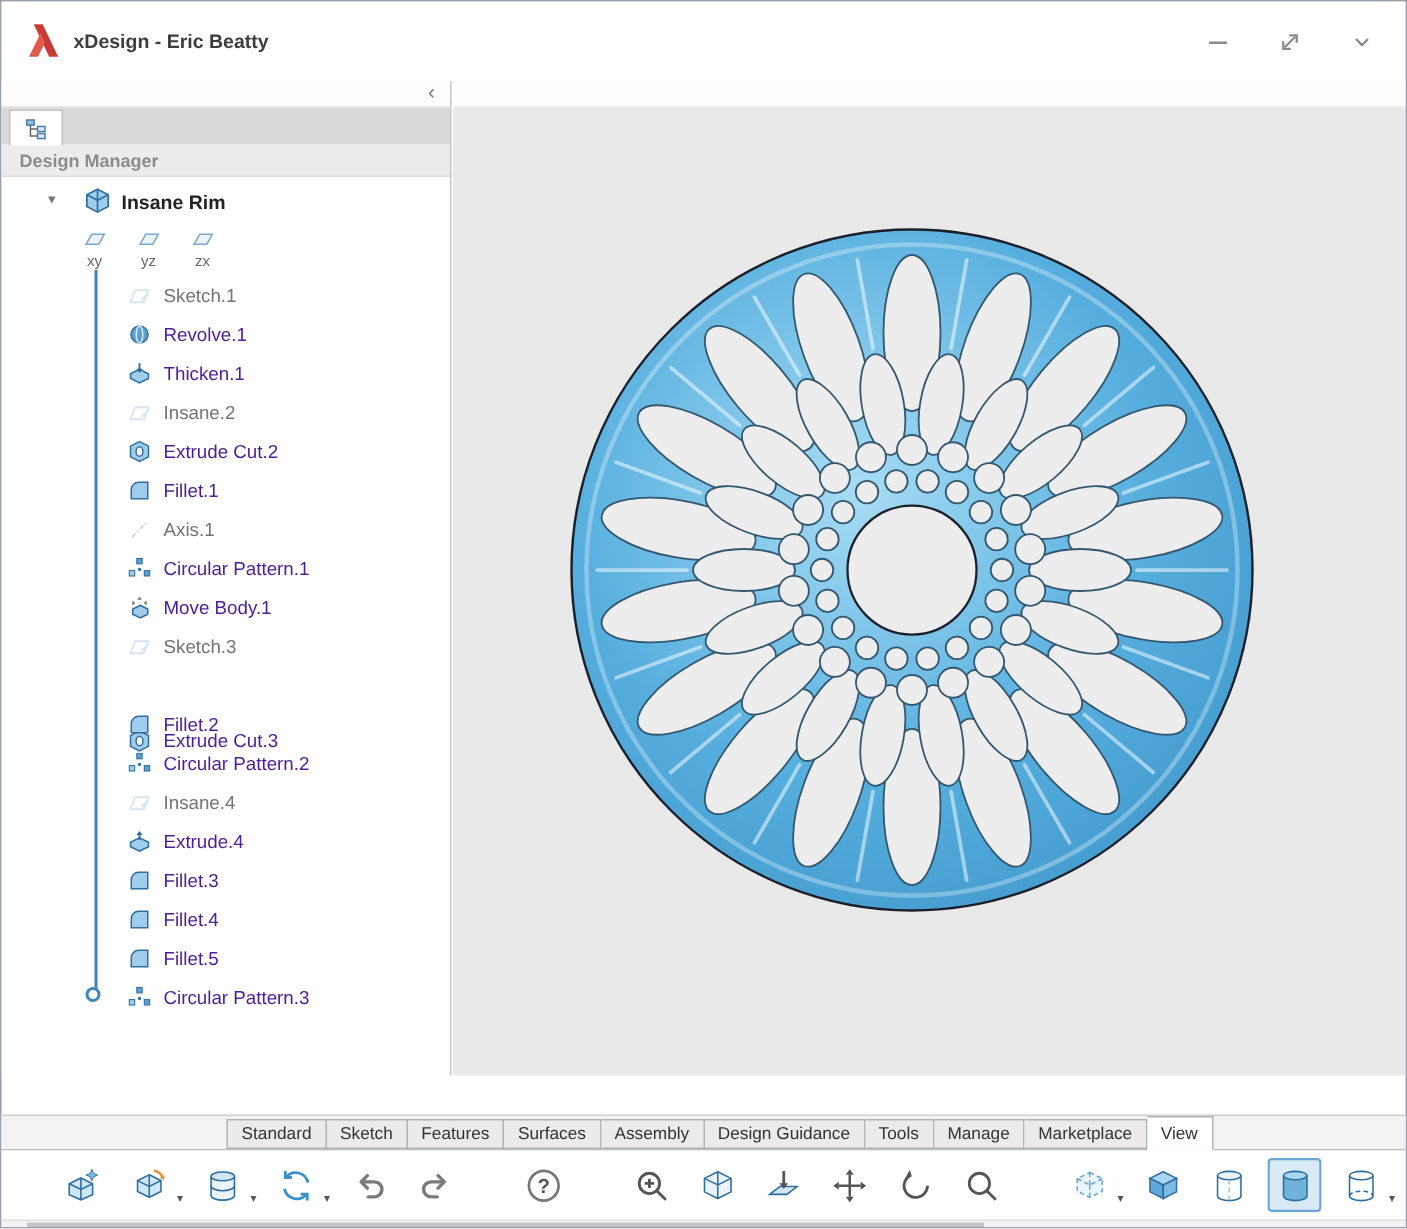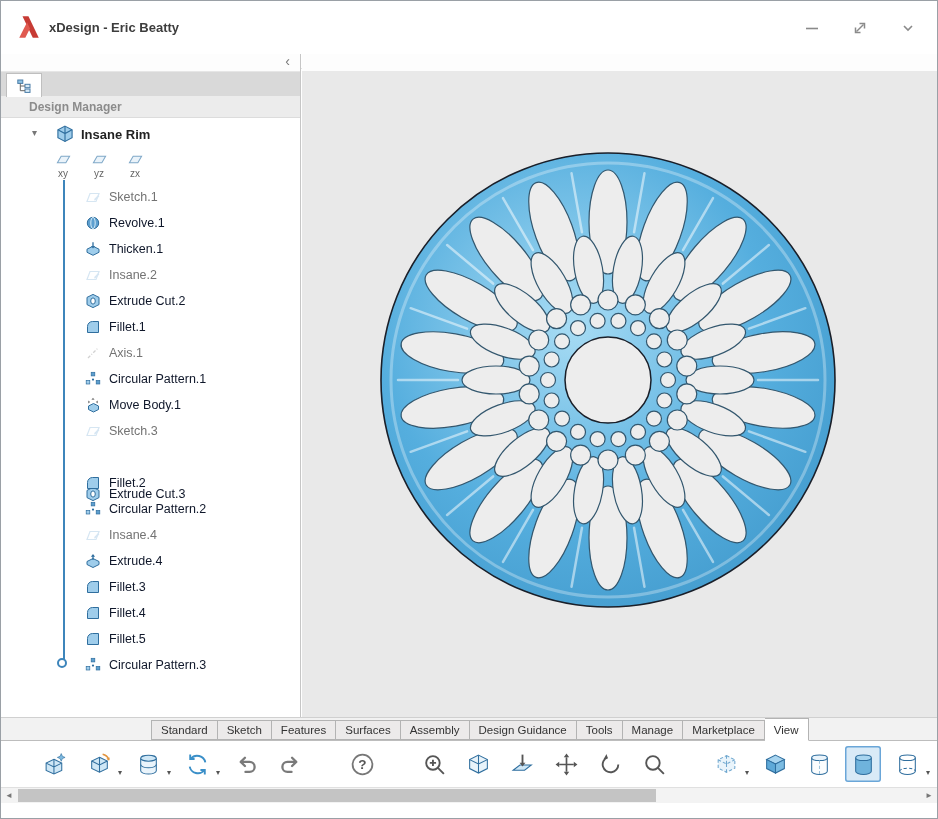--- a/index.html
+++ b/index.html
@@ -16,48 +16,48 @@
   .win-btn svg{width:20px;height:20px}
 
   
   .panel{position:absolute;left:0;top:53px;width:300px;bottom:101px;background:#fff;border-right:1px solid #c6c6c6}
   .panel-top{position:relative;height:17px;background:#fdfdfd}
   .collapse{position:absolute;right:5px;top:-1px;font-size:14px;color:#777;cursor:pointer;line-height:17px;padding:0 5px}
   .panel-tabs{position:relative;height:25px;background:#d9d9d9;border-top:1px solid #e6e6e6}
   .tree-tab{position:absolute;left:5px;top:1px;width:36px;height:24px;background:#fff;border:1px solid #bfbfbf;border-bottom:none;display:flex;align-items:center;justify-content:center;cursor:pointer}
   .tree-tab span{width:16px;height:16px;display:block}
   .tree-tab svg{width:100%;height:100%}
-  .dm-header{height:22px;background:#ececec;border-bottom:1px solid #dcdcdc;font-size:12px;font-weight:bold;color:#8c8c8c;line-height:22px;padding-left:28px}
+  .dm-header{height:22px;background:#ececec;border-bottom:1px solid #dcdcdc;font-size:12px;font-weight:bold;color:#8c8c8c;line-height:22px;padding-left:12px}
   .tree{position:absolute;left:0;right:0;top:64px;bottom:0;overflow:hidden}
   .root-row{position:absolute;left:0;top:4px;height:26px;width:100%;cursor:pointer}
   .expander{position:absolute;left:31px;top:5px;font-size:10px;color:#777;cursor:pointer}
   .root-icon{position:absolute;left:55px;top:3px;width:18px;height:18px}
   .root-icon svg{width:100%;height:100%}
   .root-label{position:absolute;left:80px;top:5px;font-size:13px;font-weight:bold;color:#222}
   .planes{position:absolute;top:34px;left:0;height:34px;width:100%}
   .plane{position:absolute;top:0;width:32px;text-align:center;cursor:pointer}
   .plane span{display:inline-block;width:15px;height:15px}
   .plane svg{width:100%;height:100%}
   .plane .plbl{font-size:10px;color:#666;margin-top:-3px}
   .tree-line{position:absolute;left:62px;width:2px;background:#3d85bb}
   .rollback{position:absolute;left:56px;width:10px;height:10px;border:2px solid #3d85bb;border-radius:50%;background:#fff;cursor:pointer}
   .titem{position:absolute;left:0;width:100%;height:26px;cursor:pointer}
   .titem .ticon{position:absolute;left:84px;top:5px;width:16px;height:16px}
   .titem .ticon svg{width:100%;height:100%}
-  .titem .tlbl{position:absolute;left:108px;top:6px;font-size:12.5px;color:#0f172a;white-space:nowrap}
+  .titem .tlbl{position:absolute;left:108px;top:6px;font-size:12.5px;color:#4c1d95;white-space:nowrap}
   .titem.dim .tlbl{color:#737373}
   .titem.dim .ticon{opacity:.45}
 
   
   .viewport{position:absolute;left:301px;top:53px;right:0;bottom:101px;background:#e9e9e9}
   .viewport-top{position:absolute;left:0;right:0;top:0;height:17px;background:#fdfdfd}
   .rim{position:absolute;left:76px;top:96px;width:460px;height:460px;cursor:pointer}
 
   
-  .bottombar{position:absolute;left:0;right:0;bottom:0;height:101px;background:#fff}
+  .bottombar{position:absolute;left:0;right:0;bottom:0;height:75px;background:#fff}
   .tabsrow{position:absolute;top:0;left:0;right:0;height:24px;background:#f2f2f2;border-top:1px solid #d0d0d0;border-bottom:1px solid #bdbdbd;padding-left:150px;display:flex;align-items:flex-end}
   .tab{height:20px;line-height:19px;padding:0 9px;font-size:11.5px;color:#333;background:#eceaea;border:1px solid #b3b3b3;border-left:none;cursor:pointer;white-space:nowrap}
   .tab:first-child{border-left:1px solid #b3b3b3}
   .tab.active{background:#fff;height:23px;line-height:22px;border-bottom:1px solid #fff;margin-bottom:-1px;position:relative;z-index:2}
   .toolbar{position:absolute;top:24px;left:0;right:0;height:46px;background:#fff;display:flex;align-items:center;padding-left:36px}
   .tb-item{display:flex;align-items:flex-end;margin-right:8px}
   .tb-item.gap{margin-left:28px}
   .tb-btn{width:36px;height:36px;display:flex;align-items:center;justify-content:center;border-radius:3px;cursor:pointer}
   .tb-btn svg{width:25px;height:25px}
   .tb-btn.selected{background:#d9eaf7;box-shadow:0 0 0 1.5px #6aa6d8 inset}

